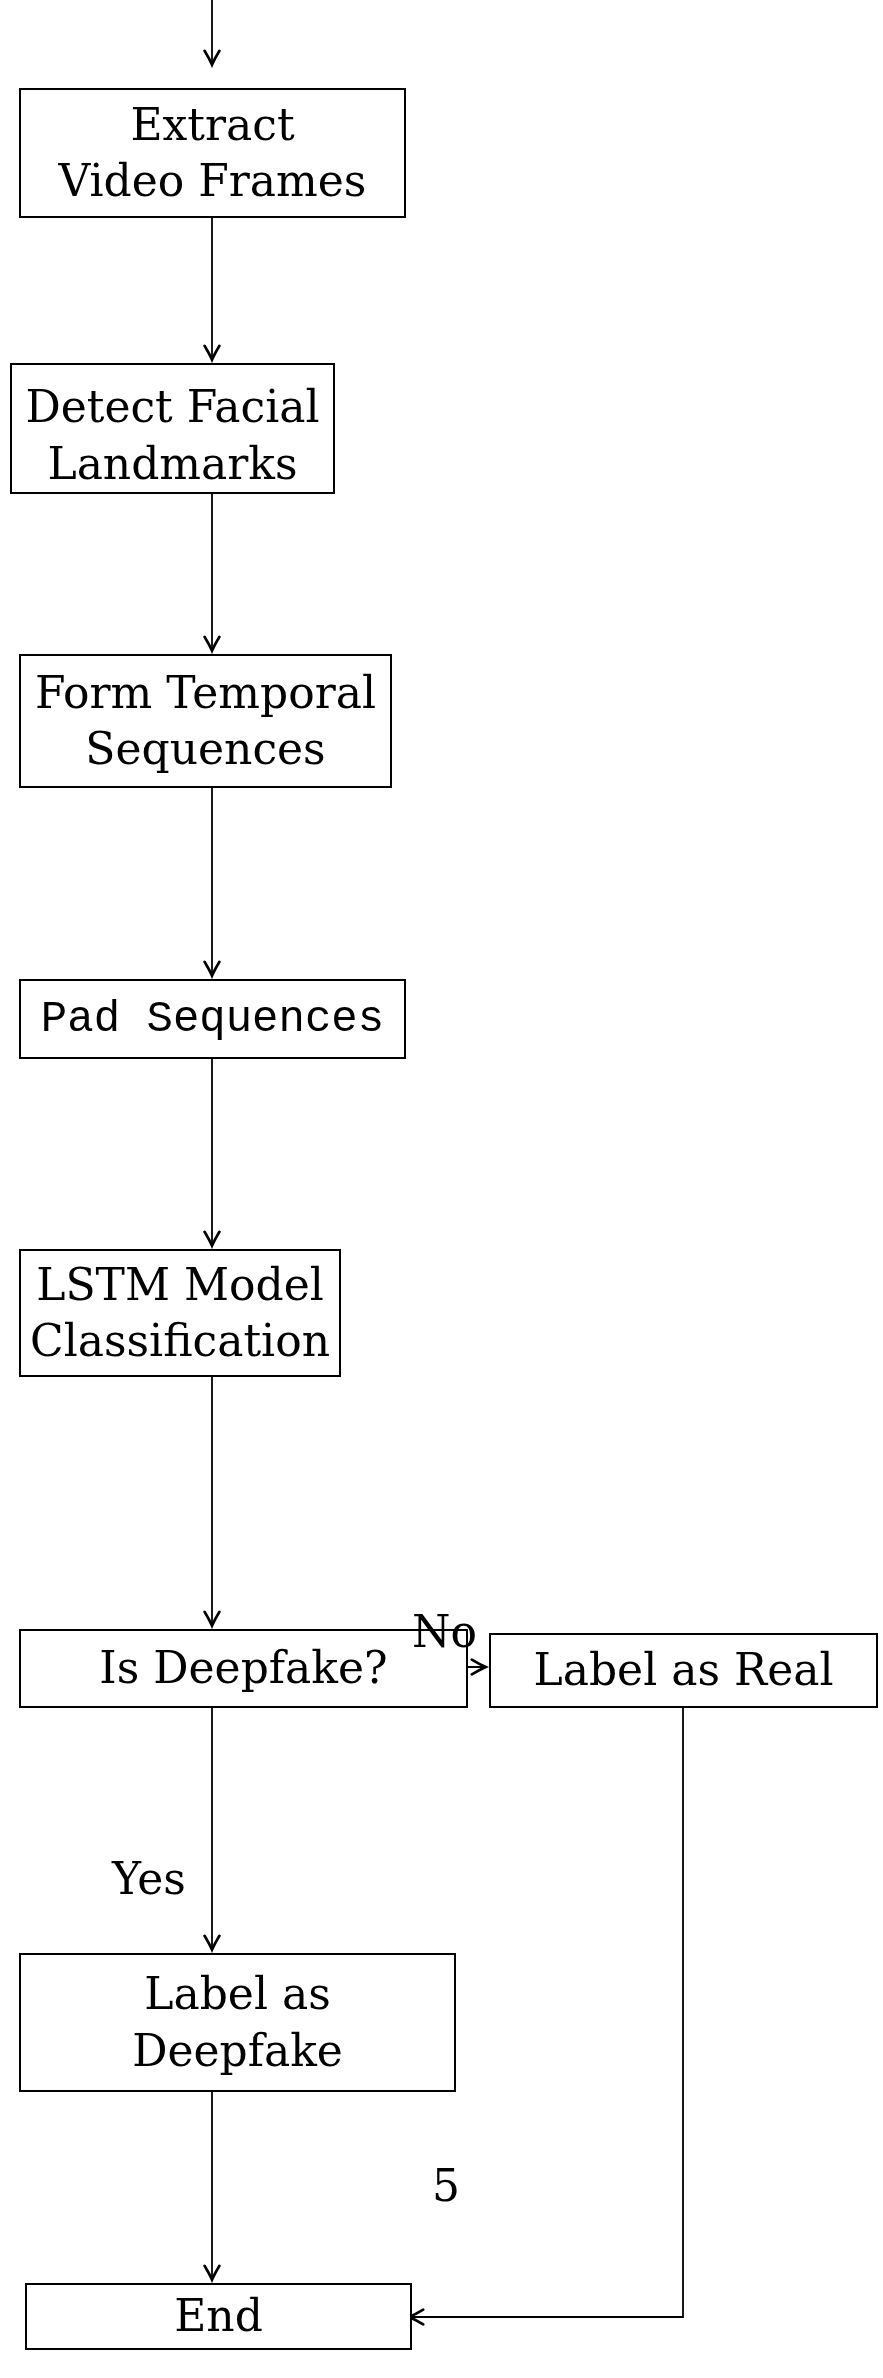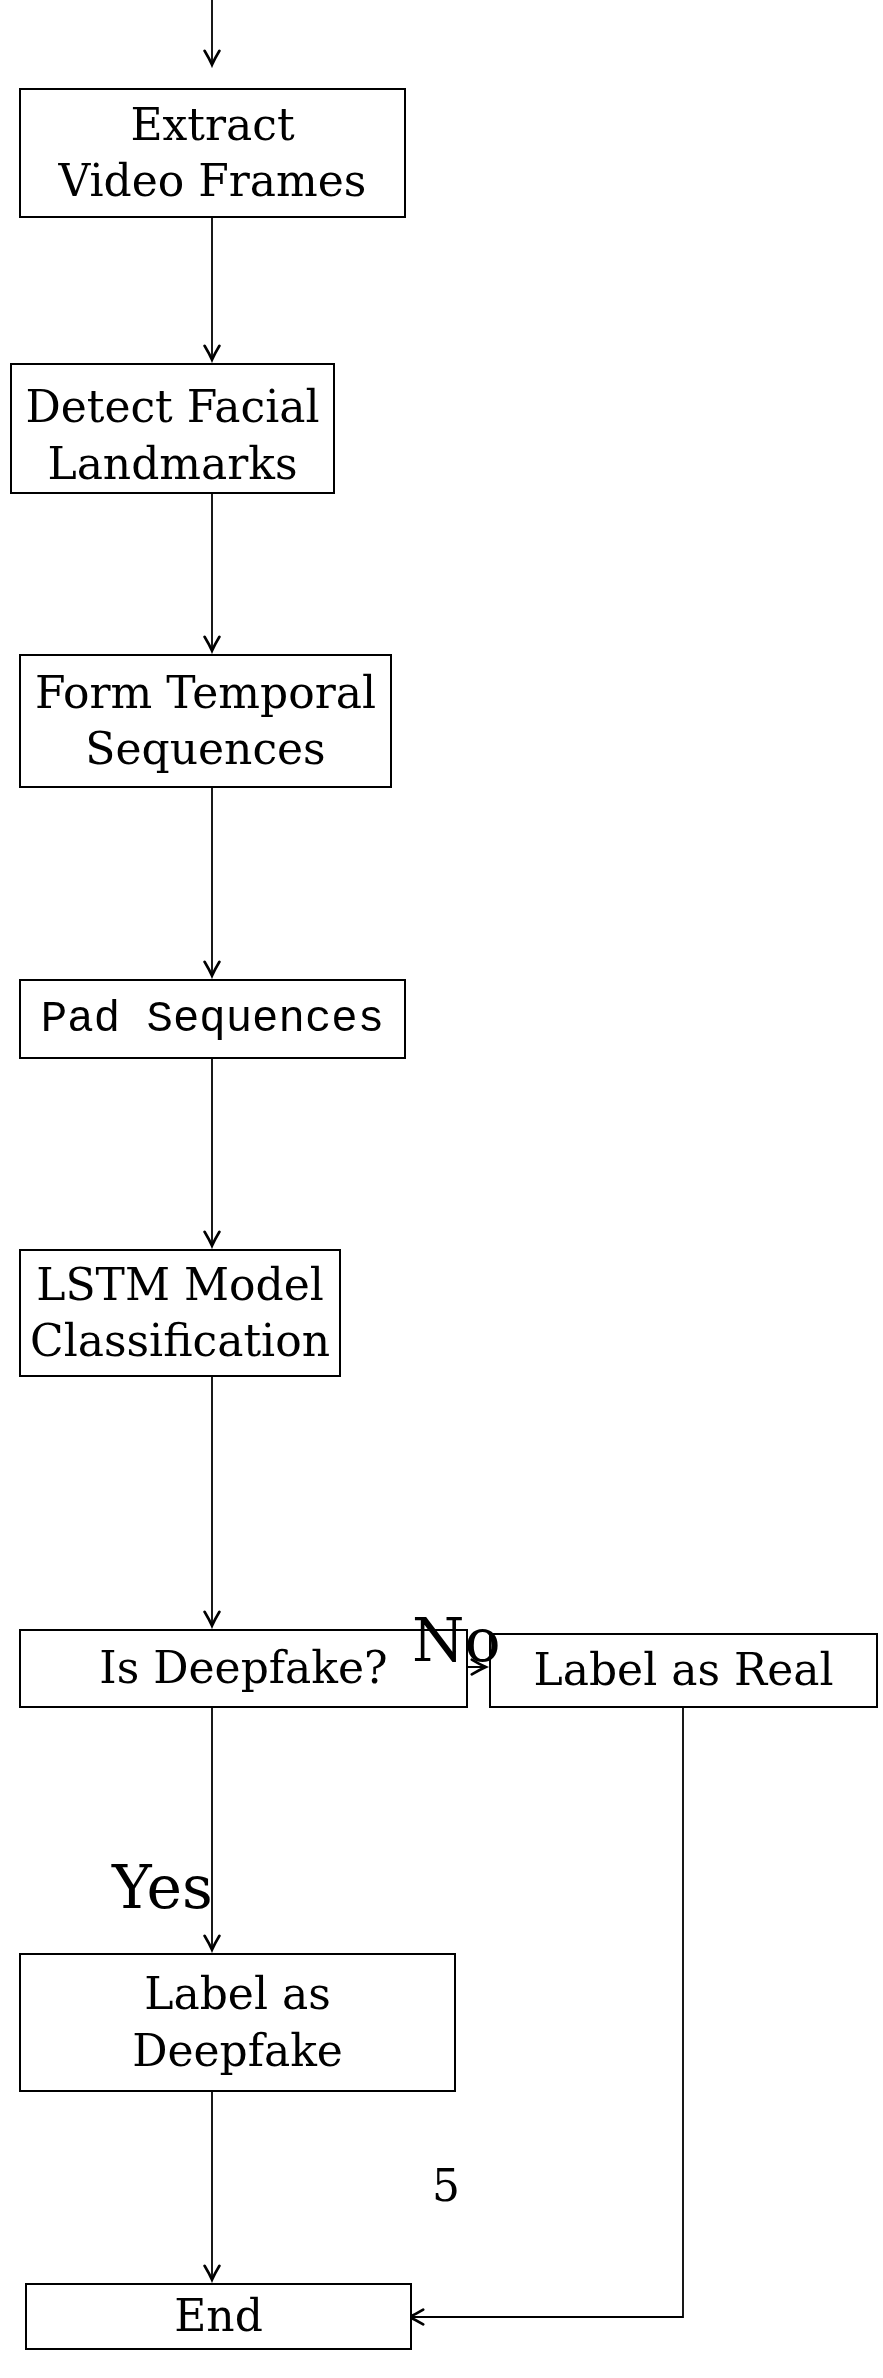--- a/index.html
+++ b/index.html
@@ -26,21 +26,21 @@
     display: flex;
     align-items: center;
     justify-content: center;
     text-align: center;
     font-size: 44px;
     line-height: 1.28;
     white-space: pre-line;
   }
   .edge-label {
     position: absolute;
-    font-size: 60px;
+    font-size: 44px;
     line-height: 1;
     text-align: left;
   }
   .page-number {
     position: absolute;
     font-size: 44px;
     line-height: 1;
     text-align: center;
   }
 </style>

